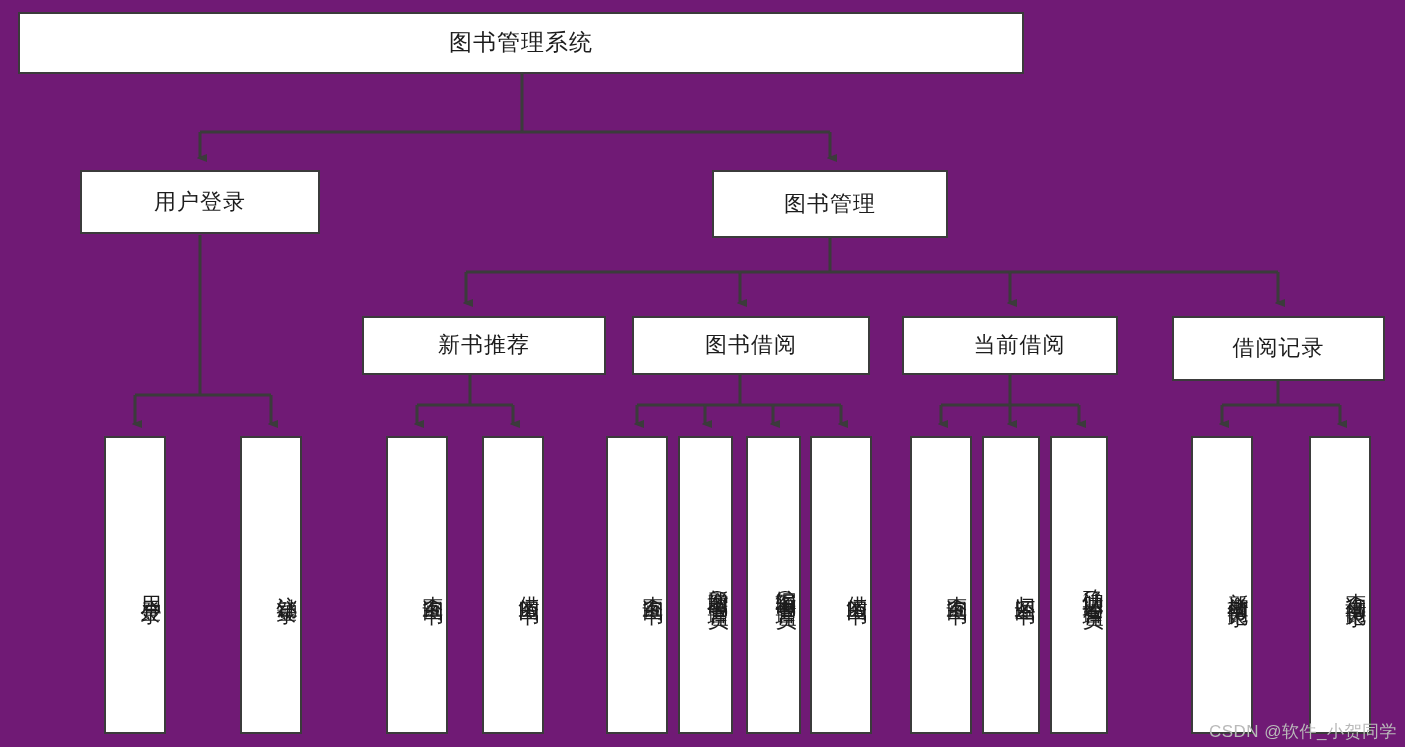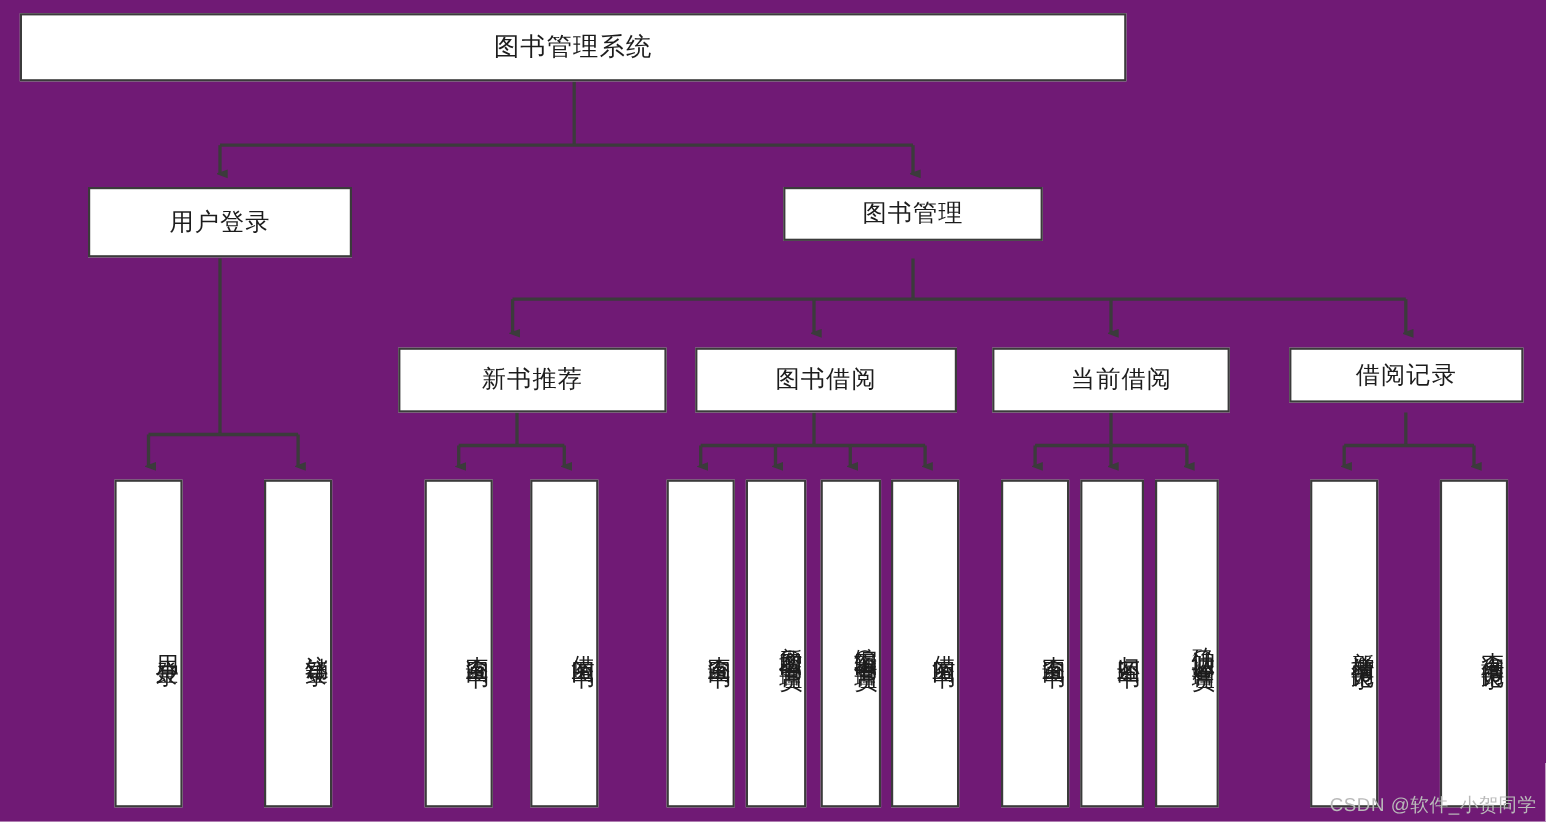--- a/index.html
+++ b/index.html
@@ -122,29 +122,29 @@
       <path d="M1222,405 L1340,405"></path>
       <path d="M1222,405 L1222,424" marker-end="url(#arrow)"></path>
       <path d="M1340,405 L1340,424" marker-end="url(#arrow)"></path>
     </g>
   </svg>
 
   <div class="node horiz root" style="left:18px; top:12px; width:1006px; height:62px;">图书管理系统</div>
 
   <div class="node horiz" style="left:80px; top:170px; width:240px; height:64px;">用户登录</div>
 
-  <div class="node horiz" style="left:712px; top:170px; width:236px; height:49px;">图书管理</div>
+  <div class="node horiz" style="left:712px; top:170px; width:236px; height:68px;">图书管理</div>
 
   <div class="node horiz" style="left:362px; top:316px; width:244px; height:59px;">新书推荐</div>
 
   <div class="node horiz" style="left:632px; top:316px; width:238px; height:59px;">图书借阅</div>
 
   <div class="node horiz" style="left:902px; top:316px; width:216px; height:59px;padding-left:19px;">当前借阅</div>
 
-  <div class="node horiz" style="left:1172px; top:316px; width:213px; height:50px;">借阅记录</div>
+  <div class="node horiz" style="left:1172px; top:316px; width:213px; height:65px;">借阅记录</div>
 
   <div class="node vert" style="left:104px; top:436px; width:62px; height:298px;">
     <span class="vlabel">用户登录</span>
   </div>
 
   <div class="node vert" style="left:240px; top:436px; width:62px; height:298px;">
     <span class="vlabel">注销登录</span>
   </div>
 
   <div class="node vert" style="left:386px; top:436px; width:62px; height:298px;">

